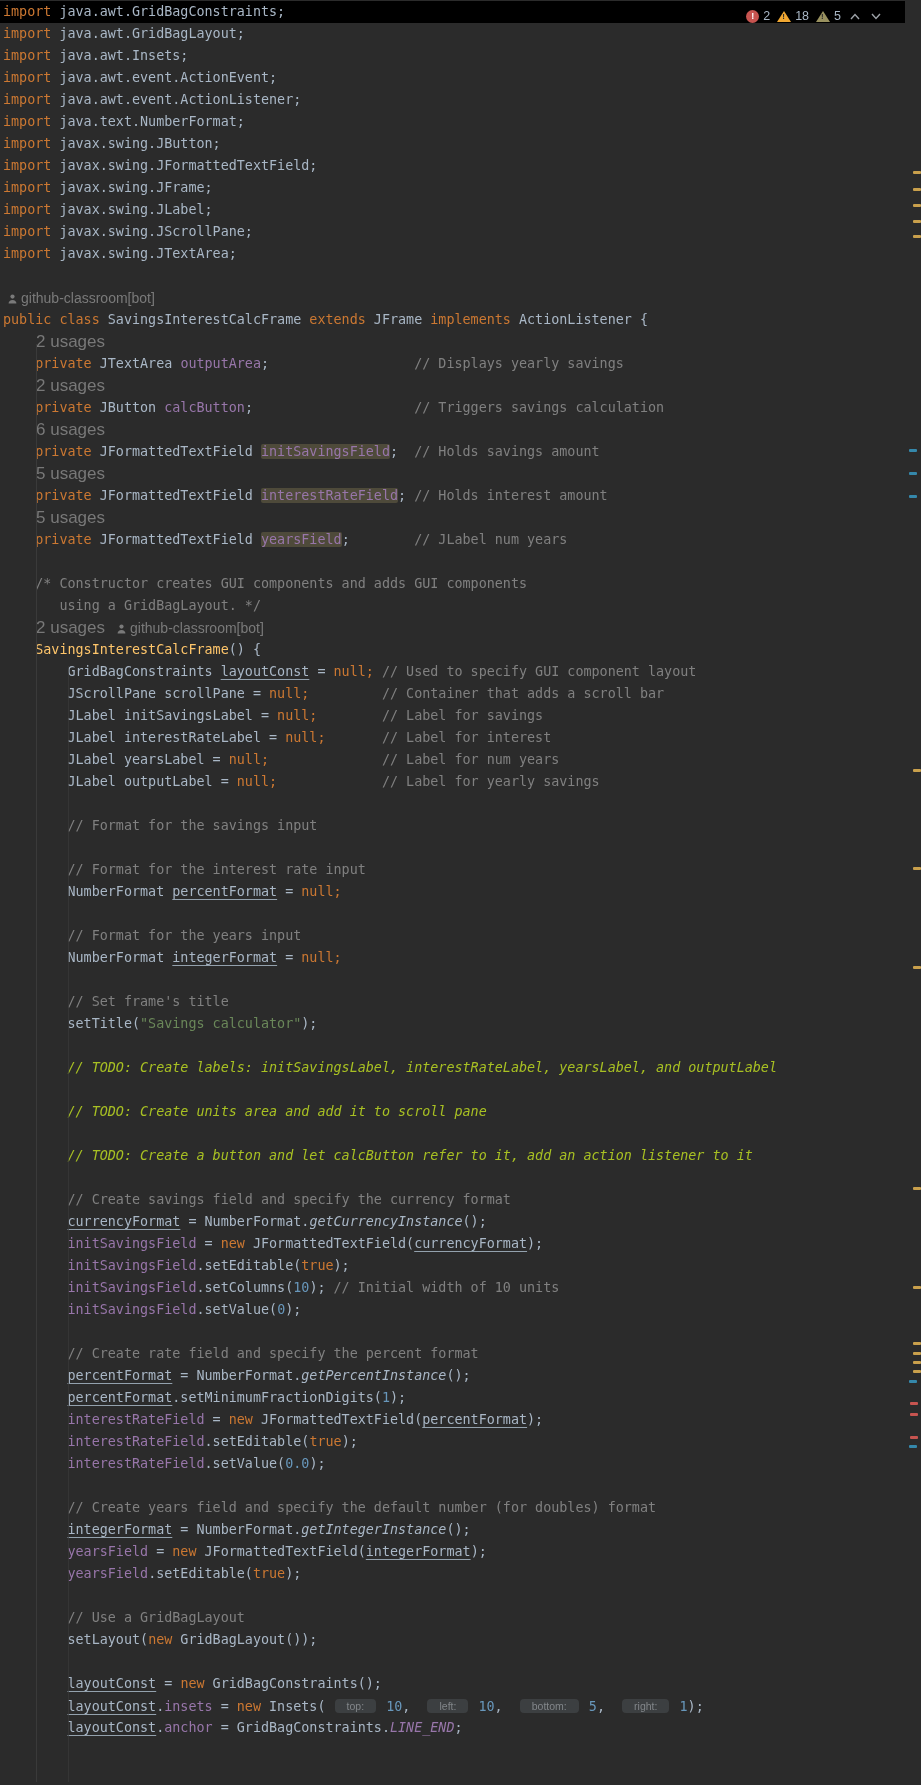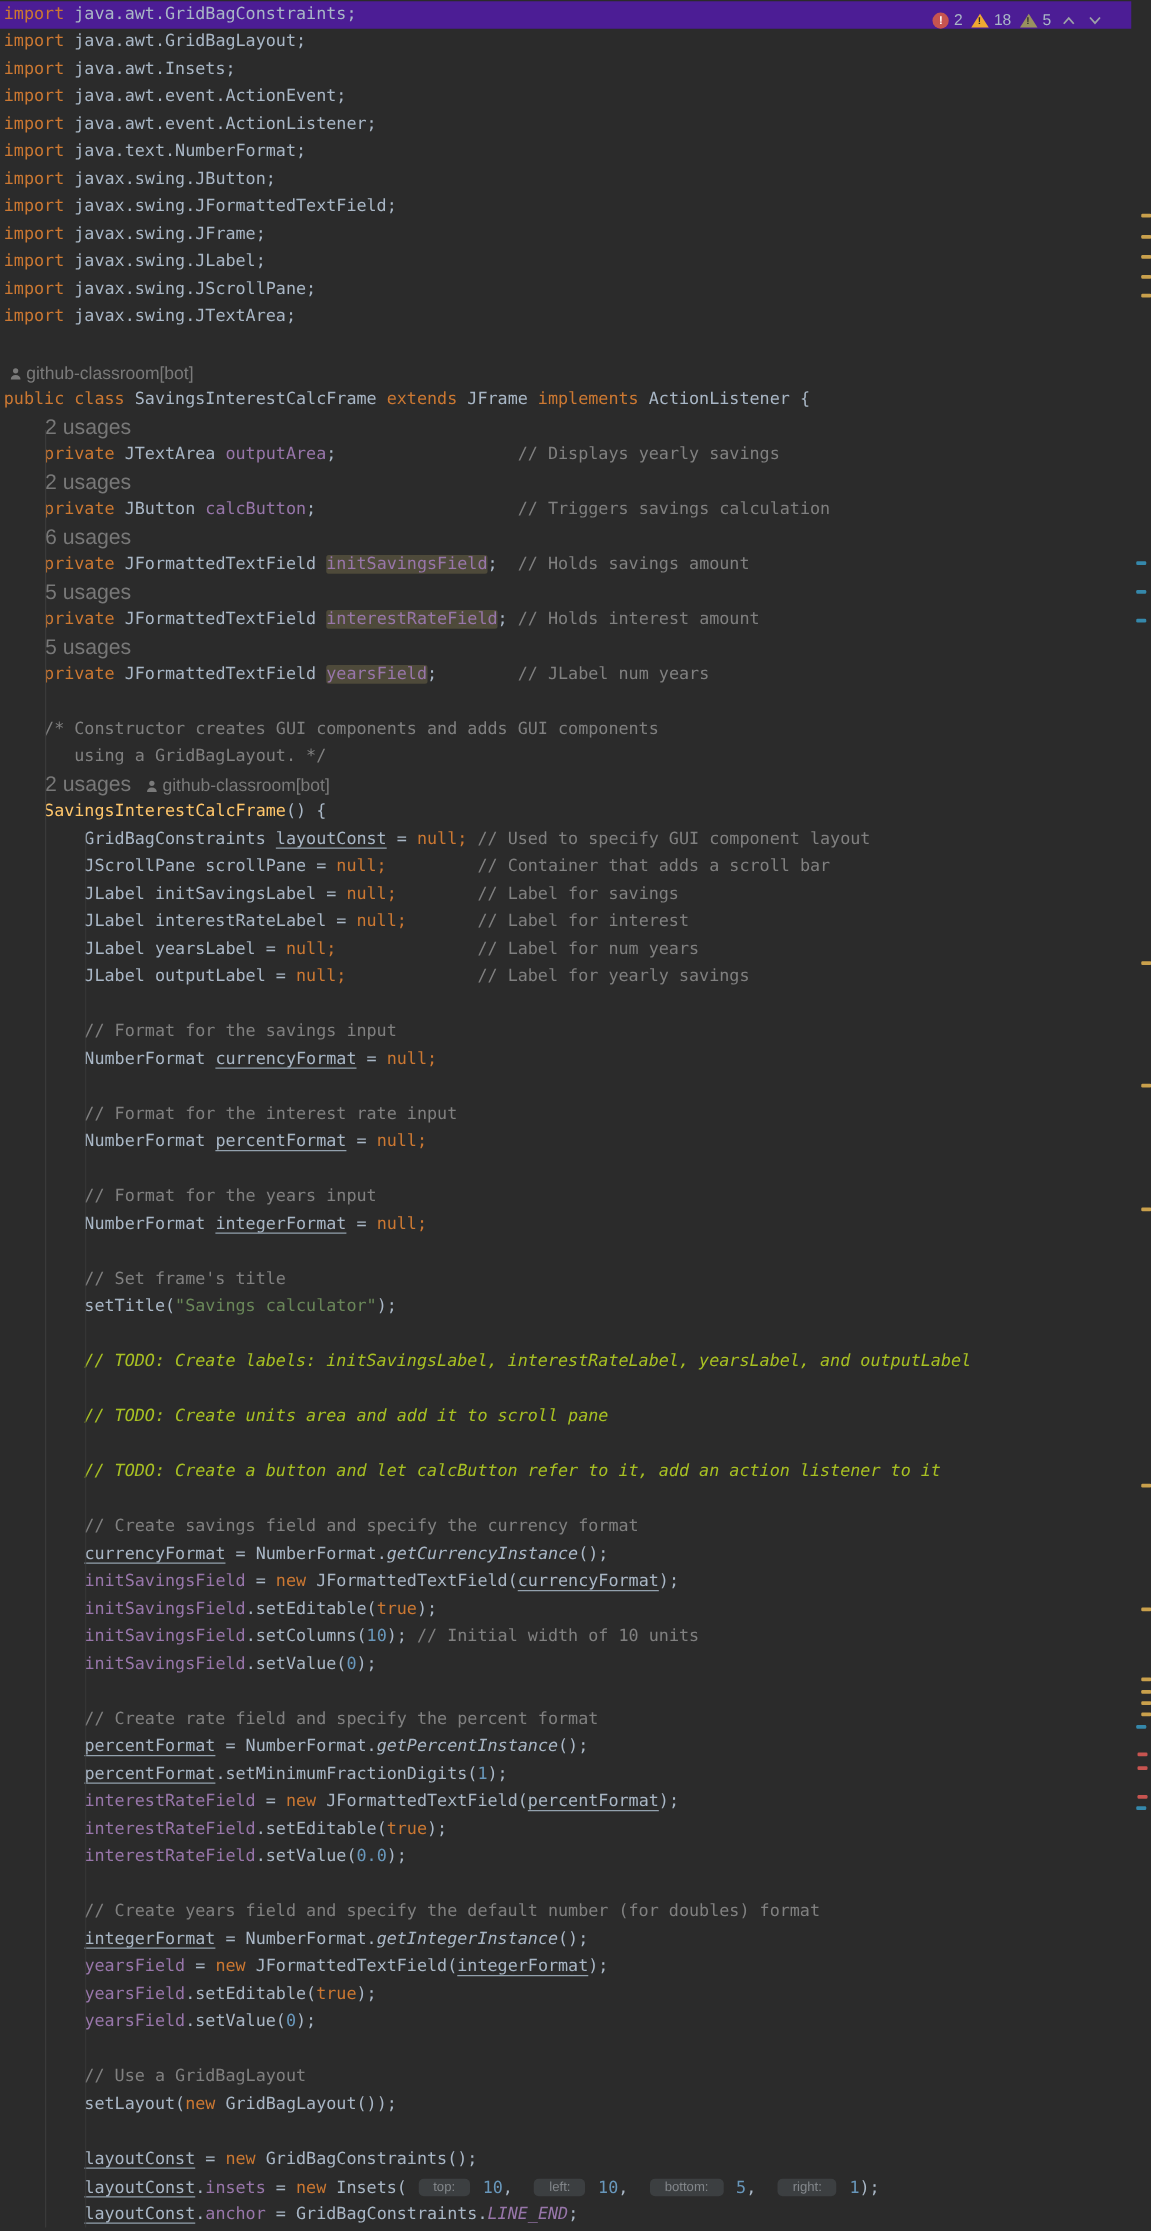--- a/index.html
+++ b/index.html
@@ -1,20 +1,20 @@
 <!DOCTYPE html>
 <html><head>
 <meta charset="utf-8">
 <style>
   html,body{margin:0;padding:0;background:#222;}
   .window{position:relative;width:921px;height:1785px;background:#2b2b2b;overflow:hidden;
           font-family:"DejaVu Sans Mono",monospace;}
   .code-area{position:absolute;left:0;top:0;width:905px;padding-top:1px;}
   .line{height:22px;line-height:22px;font-size:13.4px;white-space:pre;padding-left:3px;color:#a9b7c6;}
-  .line.sticky{background:#4c1d95;}
+  .line.sticky{background:#000000;}
   .line.hint{padding-left:36px;}
   .line.annot{padding-left:8px;}
   
   .sg-k{color:#cc7832;}
   .sg-d{color:#a9b7c6;}
   .sg-f{color:#9876aa;}
   .sg-F{color:#9876aa;background:#4e4a3a;border-radius:2px;}
   .sg-c{color:#808080;}
   .sg-t{color:#a8c023;font-style:italic;}
   .sg-s{color:#6a8759;}
@@ -93,21 +93,20 @@
           </svg><span>github-classroom[bot]</span></span></div>
       <div class="line"><span class="sg-d">    </span><span class="sg-m">SavingsInterestCalcFrame</span><span class="sg-d">() {</span></div>
       <div class="line"><span class="sg-d">        GridBagConstraints </span><span class="sg-u">layoutConst</span><span class="sg-d"> = </span><span class="sg-k">null;</span><span class="sg-d"> </span><span class="sg-c">// Used to specify GUI component layout</span></div>
       <div class="line"><span class="sg-d">        JScrollPane scrollPane = </span><span class="sg-k">null;</span><span class="sg-d">         </span><span class="sg-c">// Container that adds a scroll bar</span></div>
       <div class="line"><span class="sg-d">        JLabel initSavingsLabel = </span><span class="sg-k">null;</span><span class="sg-d">        </span><span class="sg-c">// Label for savings</span></div>
       <div class="line"><span class="sg-d">        JLabel interestRateLabel = </span><span class="sg-k">null;</span><span class="sg-d">       </span><span class="sg-c">// Label for interest</span></div>
       <div class="line"><span class="sg-d">        JLabel yearsLabel = </span><span class="sg-k">null;</span><span class="sg-d">              </span><span class="sg-c">// Label for num years</span></div>
       <div class="line"><span class="sg-d">        JLabel outputLabel = </span><span class="sg-k">null;</span><span class="sg-d">             </span><span class="sg-c">// Label for yearly savings</span></div>
       <div class="line"></div>
       <div class="line"><span class="sg-c">        // Format for the savings input</span></div>
-      <div class="line"><span class="sg-d">        NumberFormat </span><span class="sg-u">currencyFormat</span><span class="sg-d"> = </span><span class="sg-k">null;</span></div>
       <div class="line"></div>
       <div class="line"><span class="sg-c">        // Format for the interest rate input</span></div>
       <div class="line"><span class="sg-d">        NumberFormat </span><span class="sg-u">percentFormat</span><span class="sg-d"> = </span><span class="sg-k">null;</span></div>
       <div class="line"></div>
       <div class="line"><span class="sg-c">        // Format for the years input</span></div>
       <div class="line"><span class="sg-d">        NumberFormat </span><span class="sg-u">integerFormat</span><span class="sg-d"> = </span><span class="sg-k">null;</span></div>
       <div class="line"></div>
       <div class="line"><span class="sg-c">        // Set frame's title</span></div>
       <div class="line"><span class="sg-d">        setTitle(</span><span class="sg-s">"Savings calculator"</span><span class="sg-d">);</span></div>
       <div class="line"></div>
@@ -128,21 +127,20 @@
       <div class="line"><span class="sg-d">        </span><span class="sg-u">percentFormat</span><span class="sg-d"> = NumberFormat.</span><span class="sg-i">getPercentInstance</span><span class="sg-d">();</span></div>
       <div class="line"><span class="sg-d">        </span><span class="sg-u">percentFormat</span><span class="sg-d">.setMinimumFractionDigits(</span><span class="sg-n">1</span><span class="sg-d">);</span></div>
       <div class="line"><span class="sg-d">        </span><span class="sg-f">interestRateField</span><span class="sg-d"> = </span><span class="sg-k">new</span><span class="sg-d"> JFormattedTextField(</span><span class="sg-u">percentFormat</span><span class="sg-d">);</span></div>
       <div class="line"><span class="sg-d">        </span><span class="sg-f">interestRateField</span><span class="sg-d">.setEditable(</span><span class="sg-k">true</span><span class="sg-d">);</span></div>
       <div class="line"><span class="sg-d">        </span><span class="sg-f">interestRateField</span><span class="sg-d">.setValue(</span><span class="sg-n">0.0</span><span class="sg-d">);</span></div>
       <div class="line"></div>
       <div class="line"><span class="sg-c">        // Create years field and specify the default number (for doubles) format</span></div>
       <div class="line"><span class="sg-d">        </span><span class="sg-u">integerFormat</span><span class="sg-d"> = NumberFormat.</span><span class="sg-i">getIntegerInstance</span><span class="sg-d">();</span></div>
       <div class="line"><span class="sg-d">        </span><span class="sg-f">yearsField</span><span class="sg-d"> = </span><span class="sg-k">new</span><span class="sg-d"> JFormattedTextField(</span><span class="sg-u">integerFormat</span><span class="sg-d">);</span></div>
       <div class="line"><span class="sg-d">        </span><span class="sg-f">yearsField</span><span class="sg-d">.setEditable(</span><span class="sg-k">true</span><span class="sg-d">);</span></div>
-      <div class="line"><span class="sg-d">        </span><span class="sg-f">yearsField</span><span class="sg-d">.setValue(</span><span class="sg-n">0</span><span class="sg-d">);</span></div>
       <div class="line"></div>
       <div class="line"><span class="sg-c">        // Use a GridBagLayout</span></div>
       <div class="line"><span class="sg-d">        setLayout(</span><span class="sg-k">new</span><span class="sg-d"> GridBagLayout());</span></div>
       <div class="line"></div>
       <div class="line"><span class="sg-d">        </span><span class="sg-u">layoutConst</span><span class="sg-d"> = </span><span class="sg-k">new</span><span class="sg-d"> GridBagConstraints();</span></div>
       <div class="line"><span class="sg-d">        </span><span class="sg-u">layoutConst</span><span class="sg-d">.</span><span class="sg-f">insets</span><span class="sg-d"> = </span><span class="sg-k">new</span><span class="sg-d"> Insets( </span><span class="sg-b">top:</span><span class="sg-d"> </span><span class="sg-n">10</span><span class="sg-d">,  </span><span class="sg-b">left:</span><span class="sg-d"> </span><span class="sg-n">10</span><span class="sg-d">,  </span><span class="sg-b">bottom:</span><span class="sg-d"> </span><span class="sg-n">5</span><span class="sg-d">,  </span><span class="sg-b">right:</span><span class="sg-d"> </span><span class="sg-n">1</span><span class="sg-d">);</span></div>
       <div class="line"><span class="sg-d">        </span><span class="sg-u">layoutConst</span><span class="sg-d">.</span><span class="sg-f">anchor</span><span class="sg-d"> = GridBagConstraints.</span><span class="sg-P">LINE_END</span><span class="sg-d">;</span></div>
     </div>
 
   <div class="guide g1"></div>

